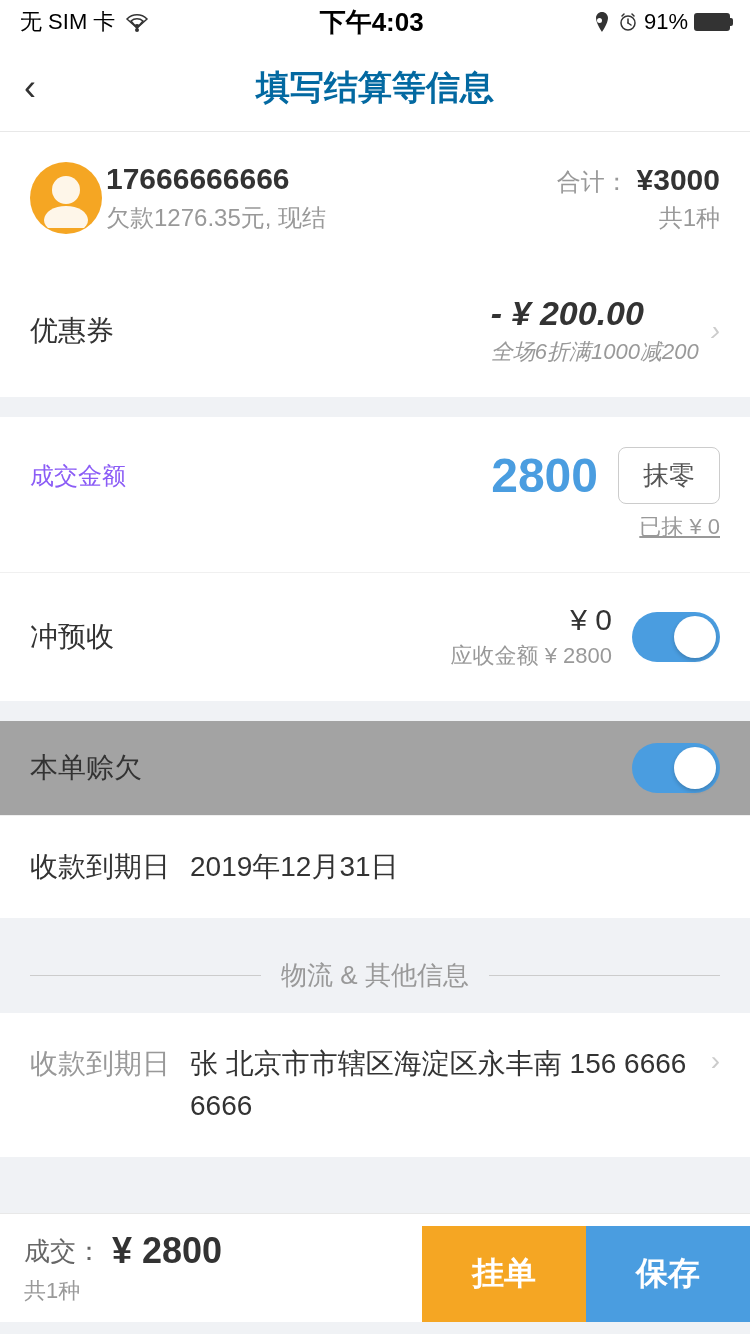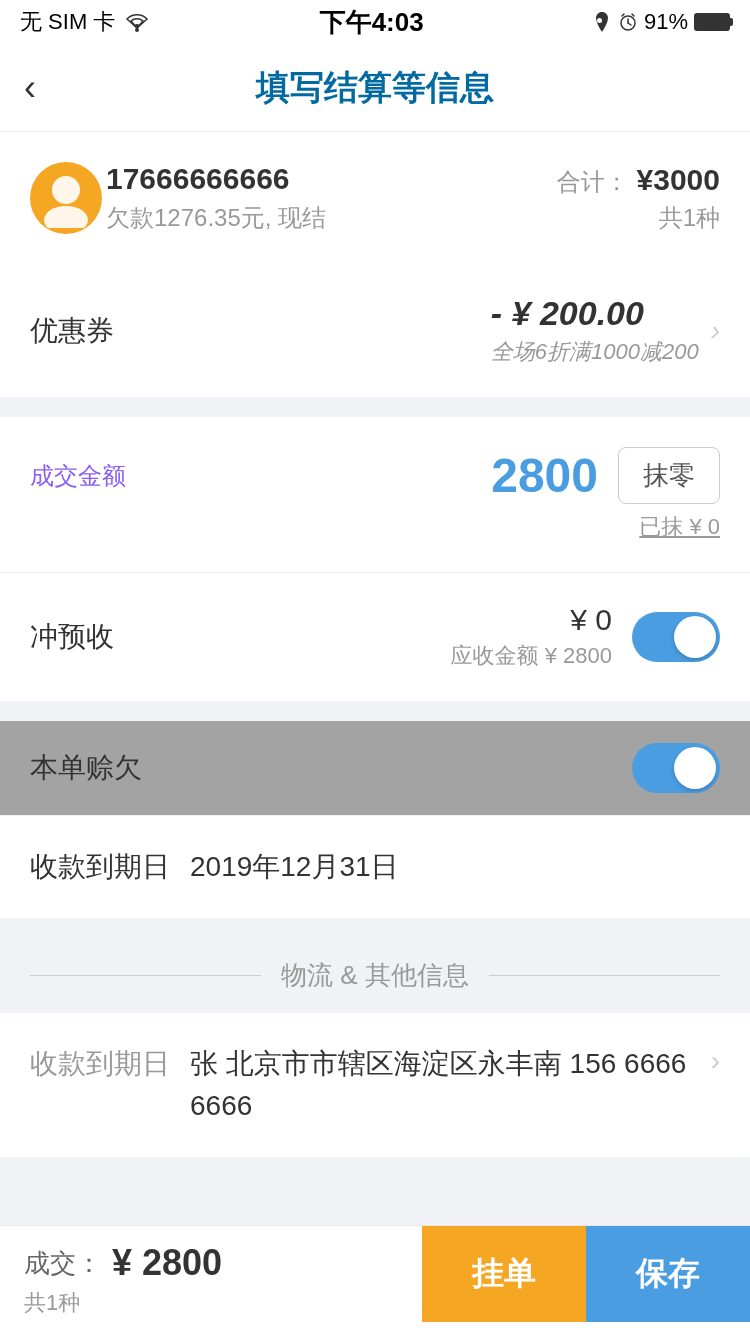--- a/index.html
+++ b/index.html
@@ -366,26 +366,26 @@
 
     
     .bottom-spacer {
       background: #f0f2f5;
       height: 120px;
     }
 
     
     .bottom-bar {
       position: fixed;
-      bottom: 0;
+      bottom: 12px;
       left: 0;
       width: 750px;
       background: #fff;
       display: flex;
-      align-items: flex-start;
+      align-items: flex-end;
       border-top: 1px solid #e8e8e8;
     }
     .bottom-summary {
       flex: 1;
       padding: 16px 24px;
     }
     .bottom-total-row {
       display: flex;
       align-items: center;
       gap: 10px;

